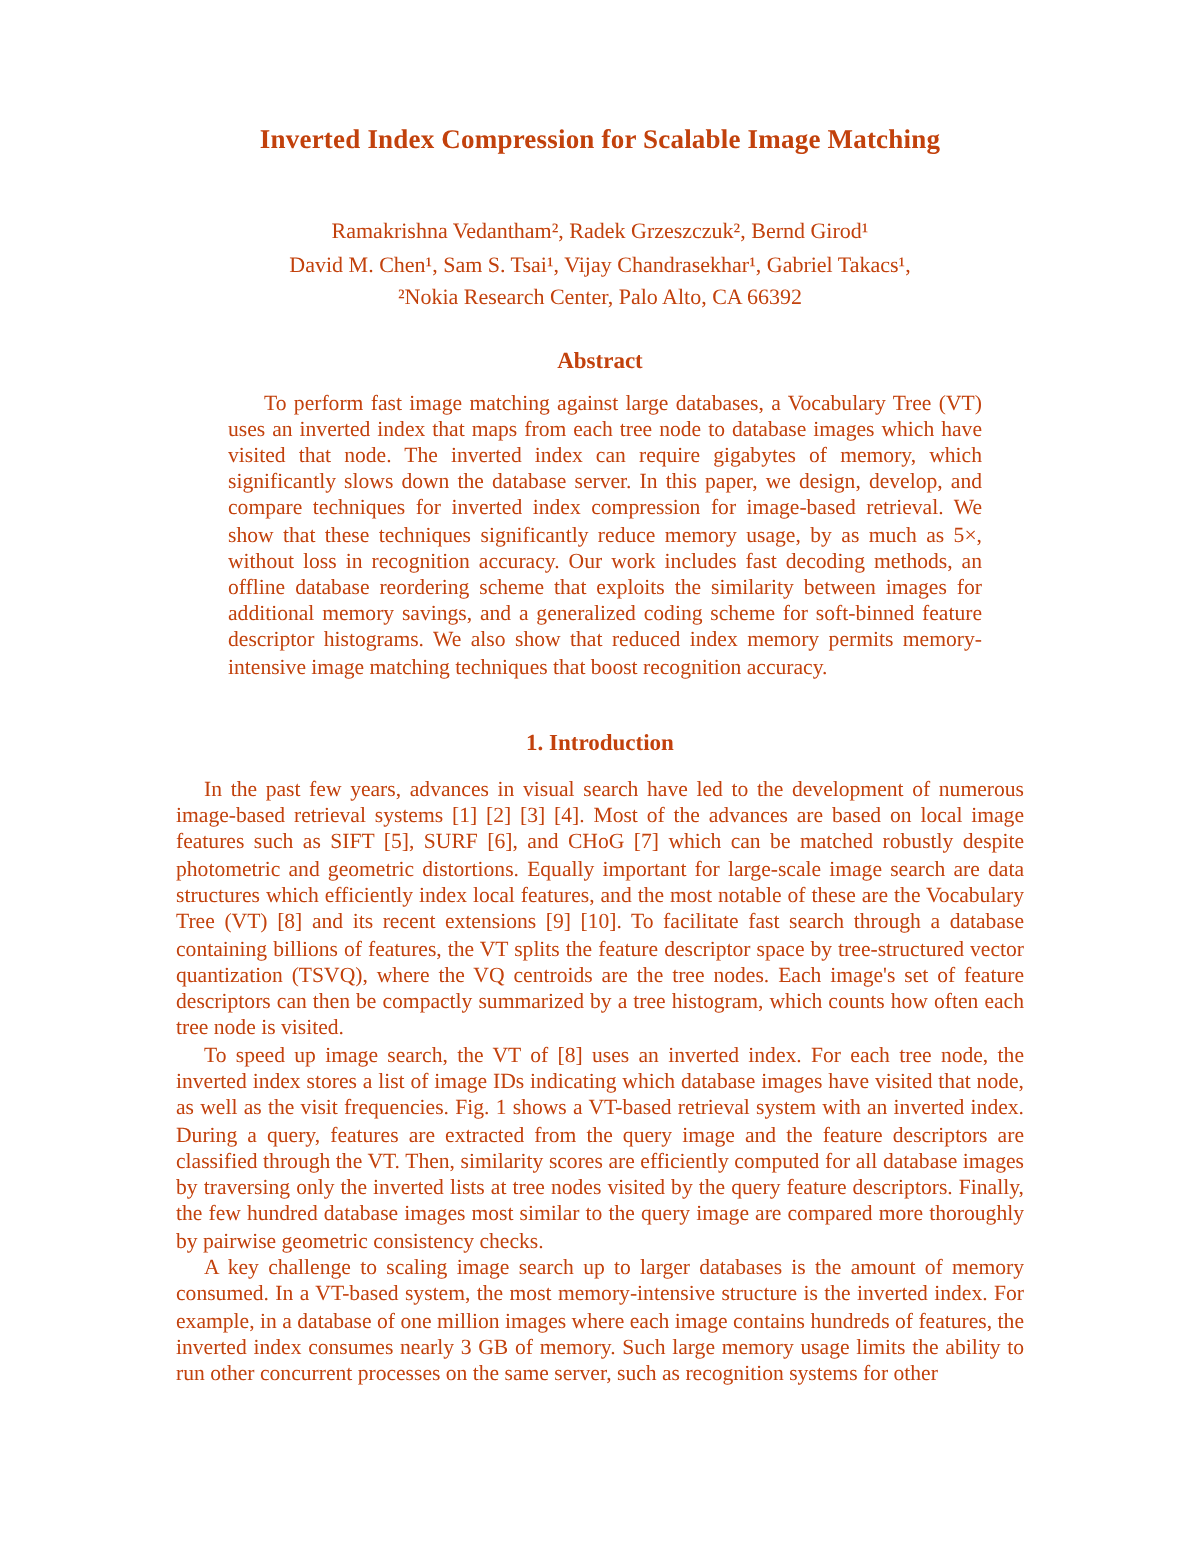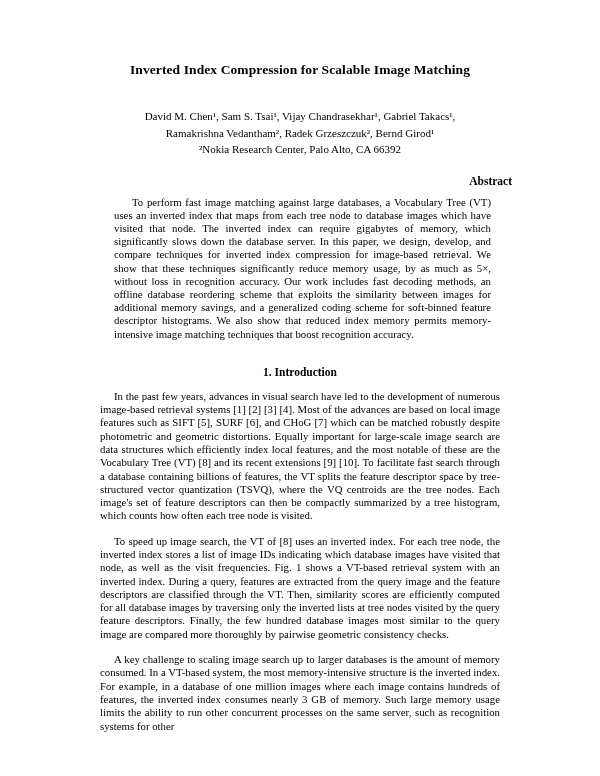--- a/index.html
+++ b/index.html
@@ -9,41 +9,41 @@
   }
   .page {
     width: 600px;
     height: 776px;
     margin: 0 auto;
     background: #ffffff;
     overflow: hidden;
     box-sizing: border-box;
     padding: 62px 88px 0 88px;
     font-family: "Liberation Serif", serif;
-    color: #000000;
+    color: #c2410c;
   }
   .title {
     font-size: 13.5px;
     font-weight: bold;
     text-align: center;
     margin: 0;
     letter-spacing: 0.1px;
   }
   .authors-block {
     margin-top: 30px;
     text-align: center;
     font-size: 11px;
     line-height: 16.5px;
   }
   .authors-block div {
     white-space: nowrap;
   }
   .abstract-heading {
     margin-top: 17px;
-    text-align: right;
+    text-align: center;
     font-size: 11.5px;
     font-weight: bold;
   }
   .abstract-text {
     margin: 9px 21px 0 26px;
     font-size: 10.8px;
     line-height: 13.2px;
     text-align: justify;
     text-indent: 18px;
   }
@@ -53,34 +53,34 @@
     font-weight: bold;
     text-align: center;
   }
   .body-text {
     margin-top: 11px;
     font-size: 10.8px;
     line-height: 13.3px;
     text-align: justify;
   }
   .body-text p {
-    margin: 12px;
+    margin: 0;
     text-indent: 14px;
   }
 </style>
 </head>
 <body>
 
 <div class="page">
 
   <h1 class="title">Inverted Index Compression for Scalable Image Matching</h1>
 
   <div class="authors-block">
+    <div>Ramakrishna Vedantham², Radek Grzeszczuk², Bernd Girod¹</div>
     <div>David M. Chen¹, Sam S. Tsai¹, Vijay Chandrasekhar¹, Gabriel Takacs¹,</div>
-    <div>Ramakrishna Vedantham², Radek Grzeszczuk², Bernd Girod¹</div>
     <div>²Nokia Research Center, Palo Alto, CA 66392</div>
   </div>
 
   <div class="abstract-heading">Abstract</div>
 
   <div class="abstract-text">To perform fast image matching against large databases, a Vocabulary Tree (VT) uses an inverted index that maps from each tree node to database images which have visited that node. The inverted index can require gigabytes of memory, which significantly slows down the database server. In this paper, we design, develop, and compare techniques for inverted index compression for image-based retrieval. We show that these techniques significantly reduce memory usage, by as much as 5×, without loss in recognition accuracy. Our work includes fast decoding methods, an offline database reordering scheme that exploits the similarity between images for additional memory savings, and a generalized coding scheme for soft-binned feature descriptor histograms. We also show that reduced index memory permits memory-intensive image matching techniques that boost recognition accuracy.</div>
 
   <div class="section-heading">1. Introduction</div>
 
   <div class="body-text">

